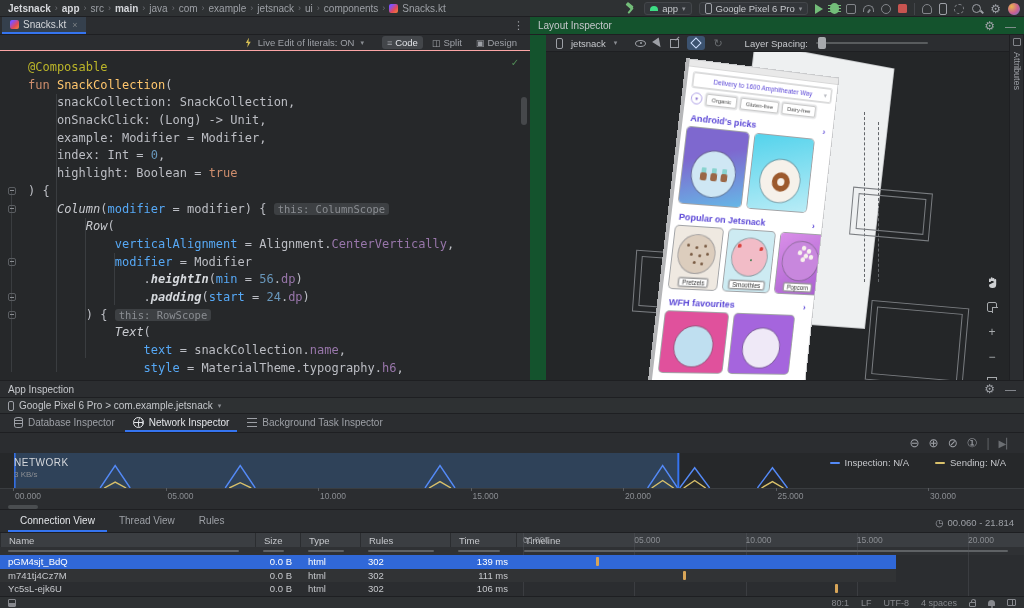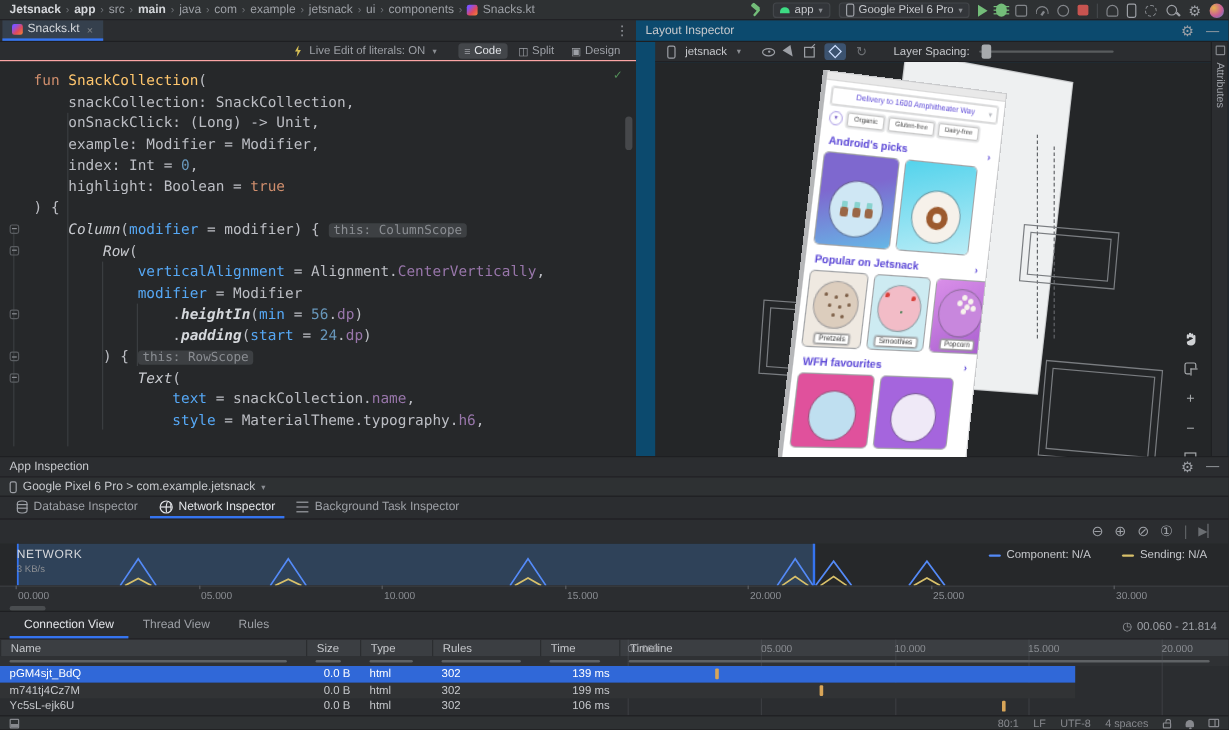--- a/index.html
+++ b/index.html
@@ -66,21 +66,21 @@
   .gutter-line{position:absolute;left:11px;width:1px;background:#3a3d40;}
   .ed-check{position:absolute;right:12px;top:4px;color:#549159;font-size:11px;}
   .ed-scroll{position:absolute;right:3px;top:45px;width:6px;height:28px;background:#46484b;border-radius:3px;}
 
   
   .vstripe{position:absolute;top:18px;height:345px;width:15px;background:#2b2d30;border-left:1px solid #1e1f22;border-right:1px solid #1e1f22;}
   .vstripe .vlabel{writing-mode:vertical-rl;font-size:9px;color:#9da0a6;margin:6px 2px;display:flex;align-items:center;gap:4px;}
   .vstripe .vicon{width:8px;height:8px;border:1px solid #82858a;border-radius:1px;margin:3px auto 0;}
 
   
-  .inspector-col{position:absolute;left:530px;top:0;width:494px;height:363px;background:#0c4a6e;}
+  .inspector-col{position:absolute;left:530px;top:0;width:494px;height:363px;background:#14532d;}
   .li-header{position:absolute;left:0;top:0;width:494px;height:18px;border-bottom:1px solid #1e1f22;
              display:flex;align-items:center;font-size:10px;color:#c6c8cc;padding-left:4px;}
   .li-header .hdr-icons{position:absolute;right:8px;display:flex;gap:10px;color:#9da0a6;font-size:11px;align-items:center;}
   .li-toolbar{position:absolute;left:16px;top:18px;right:14px;height:17px;border-bottom:1px solid #1e1f22;
               background:#2b2d30;display:flex;align-items:center;gap:8px;font-size:9.5px;color:#c6c8cc;padding-left:10px;}
   .eye-ic{width:11px;height:7px;border:1.2px solid #9da0a6;border-radius:50%;position:relative;}
   .eye-ic:after{content:"";position:absolute;left:3.2px;top:1.4px;width:2.5px;height:2.5px;border-radius:50%;background:#9da0a6;}
   .pick-ic{width:0;height:0;border-left:4px solid transparent;border-right:4px solid transparent;border-top:9px solid #9da0a6;transform:rotate(-35deg);}
   .export-ic{width:9px;height:9px;border:1.2px solid #9da0a6;position:relative;}
   .export-ic:after{content:"";position:absolute;right:-2px;top:-2px;width:5px;height:1.4px;background:#9da0a6;transform:rotate(-45deg);}
@@ -308,20 +308,21 @@
             <div class="fold" style="top: 134.9px;"></div>
             <div class="fold" style="top: 152.6px;"></div>
             <div class="fold" style="top: 205.7px;"></div>
             <div class="fold" style="top: 241.1px;"></div>
             <div class="fold" style="top: 258.8px;"></div>
           </div>
         <div class="indent-guide" style="left:56px;top:42px;height:278px;"></div>
         <div class="indent-guide" style="left:85px;top:166px;height:140px;"></div>
         <div class="indent-guide" style="left:114px;top:201px;height:52px;"></div>
         <div class="code-lines" id="code-lines">
+            <div class="code-line"><span class="tok-ann">@Composable</span></div>
             <div class="code-line caret"><span class="tok-kw">fun </span><span class="tok-fn">SnackCollection</span><span class="tok-def">(</span></div>
             <div class="code-line"><span class="tok-def">    snackCollection: SnackCollection,</span></div>
             <div class="code-line"><span class="tok-def">    onSnackClick: (Long) -&gt; Unit,</span></div>
             <div class="code-line"><span class="tok-def">    example: Modifier = Modifier,</span></div>
             <div class="code-line"><span class="tok-def">    index: Int = </span><span class="tok-num">0</span><span class="tok-def">,</span></div>
             <div class="code-line"><span class="tok-def">    highlight: Boolean = </span><span class="tok-kw">true</span></div>
             <div class="code-line"><span class="tok-def">) {</span></div>
             <div class="code-line"><span class="tok-def">    </span><span class="tok-call">Column</span><span class="tok-def">(</span><span class="tok-arg">modifier</span><span class="tok-def"> = modifier) { </span><span class="tok-hint">this: ColumnScope</span></div>
             <div class="code-line"><span class="tok-def">        </span><span class="tok-call">Row</span><span class="tok-def">(</span></div>
             <div class="code-line"><span class="tok-def">            </span><span class="tok-arg">verticalAlignment</span><span class="tok-def"> = Alignment.</span><span class="tok-prop">CenterVertically</span><span class="tok-def">,</span></div>
@@ -513,21 +514,21 @@
           <polyline points="757.4499999999999,35 772.4499999999999,14.733333333333334 787.4499999999999,35" fill="none" stroke="#548af7" stroke-width="1.4"></polyline>
           <polyline points="761.4499999999999,35 772.4499999999999,28.6 783.4499999999999,35" fill="none" stroke="#d8c06a" stroke-width="1.4"></polyline>
           <line x1="14.83" y1="0" x2="14.83" y2="35" stroke="#3574f0" stroke-width="1.5"></line>
           <line x1="678.327" y1="0" x2="678.327" y2="35" stroke="#3574f0" stroke-width="2"></line>
         </svg>
       <div class="net-label">NETWORK</div>
       <div class="net-rate">3 KB/s</div>
       <div class="legend" id="net-legend">
           <span class="li">
             <span class="dash" style="background: rgb(84, 138, 247);"></span>
-            <span>Component: N/A</span>
+            <span>Inspection: N/A</span>
           </span>
           <span class="li">
             <span class="dash" style="background: rgb(216, 192, 106);"></span>
             <span>Sending: N/A</span>
           </span>
         </div>
     </div>
     <div class="axis" id="net-axis">
         <span class="tickmark" style="left: 13px;"></span>
         <span class="tick" style="left: 15px;">00.000</span>
@@ -591,21 +592,21 @@
           <div class="cell" style="left: 300px; width: 60px; justify-content: flex-start;">html</div>
           <div class="cell" style="left: 360px; width: 90px; justify-content: flex-start;">302</div>
           <div class="cell" style="left: 450px; width: 66px; justify-content: flex-end;">139 ms</div>
           <div class="tl-mark" style="left: 596.425px; background: rgb(216, 165, 88);"></div>
         </div>
         <div class="trow alt" style="top: 13.5px;">
           <div class="cell" style="left: 0px; width: 255px; justify-content: flex-start;">m741tj4Cz7M</div>
           <div class="cell" style="left: 255px; width: 45px; justify-content: flex-end;">0.0 B</div>
           <div class="cell" style="left: 300px; width: 60px; justify-content: flex-start;">html</div>
           <div class="cell" style="left: 360px; width: 90px; justify-content: flex-start;">302</div>
-          <div class="cell" style="left: 450px; width: 66px; justify-content: flex-end;">199 ms</div>
+          <div class="cell" style="left: 450px; width: 66px; justify-content: flex-end;">111 ms</div>
           <div class="tl-mark" style="left: 683.2px; background: rgb(216, 165, 88);"></div>
         </div>
         <div class="trow" style="top: 27px;">
           <div class="cell" style="left: 0px; width: 255px; justify-content: flex-start;">Yc5sL-ejk6U</div>
           <div class="cell" style="left: 255px; width: 45px; justify-content: flex-end;">0.0 B</div>
           <div class="cell" style="left: 300px; width: 60px; justify-content: flex-start;">html</div>
           <div class="cell" style="left: 360px; width: 90px; justify-content: flex-start;">302</div>
           <div class="cell" style="left: 450px; width: 66px; justify-content: flex-end;">106 ms</div>
           <div class="tl-mark" style="left: 834.5px; background: rgb(216, 165, 88);"></div>
         </div>

